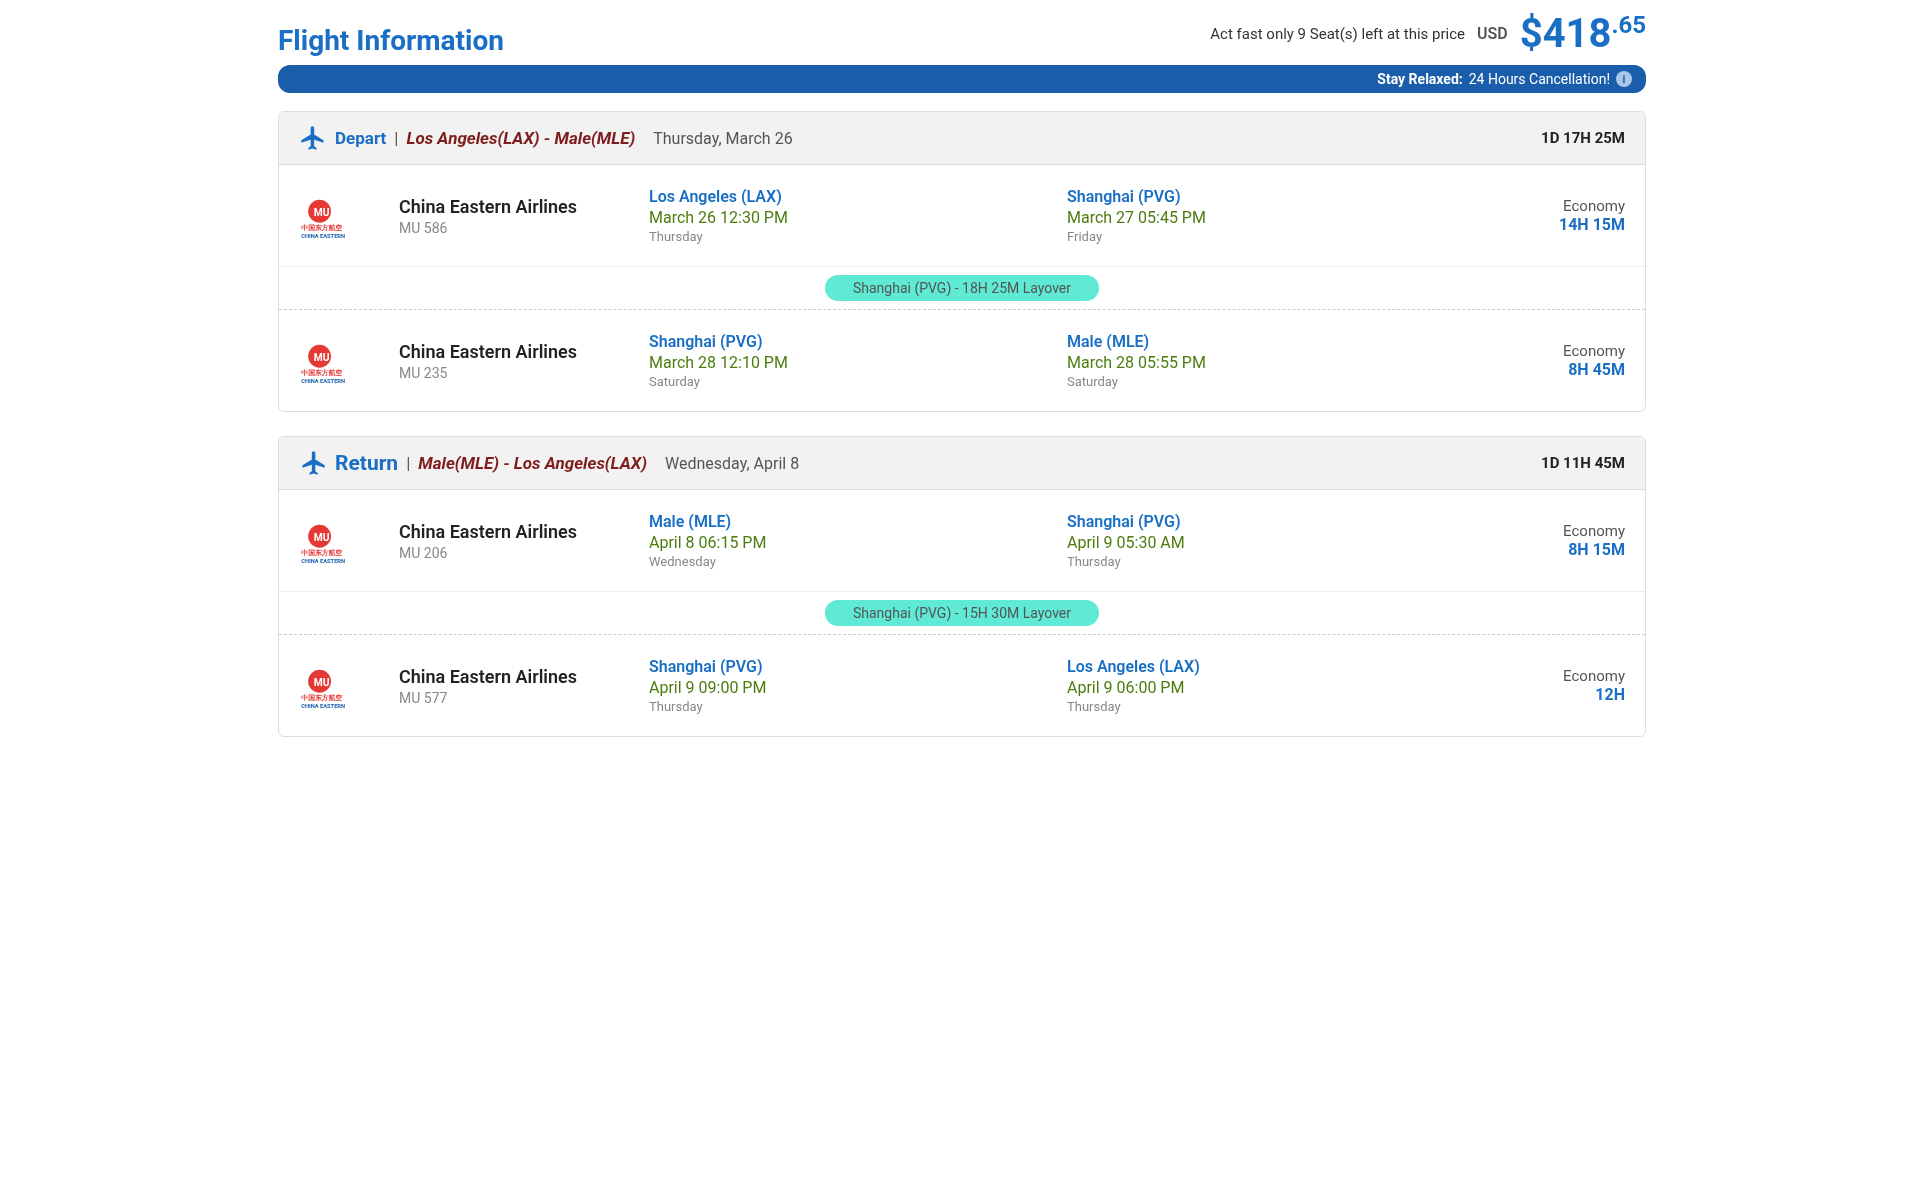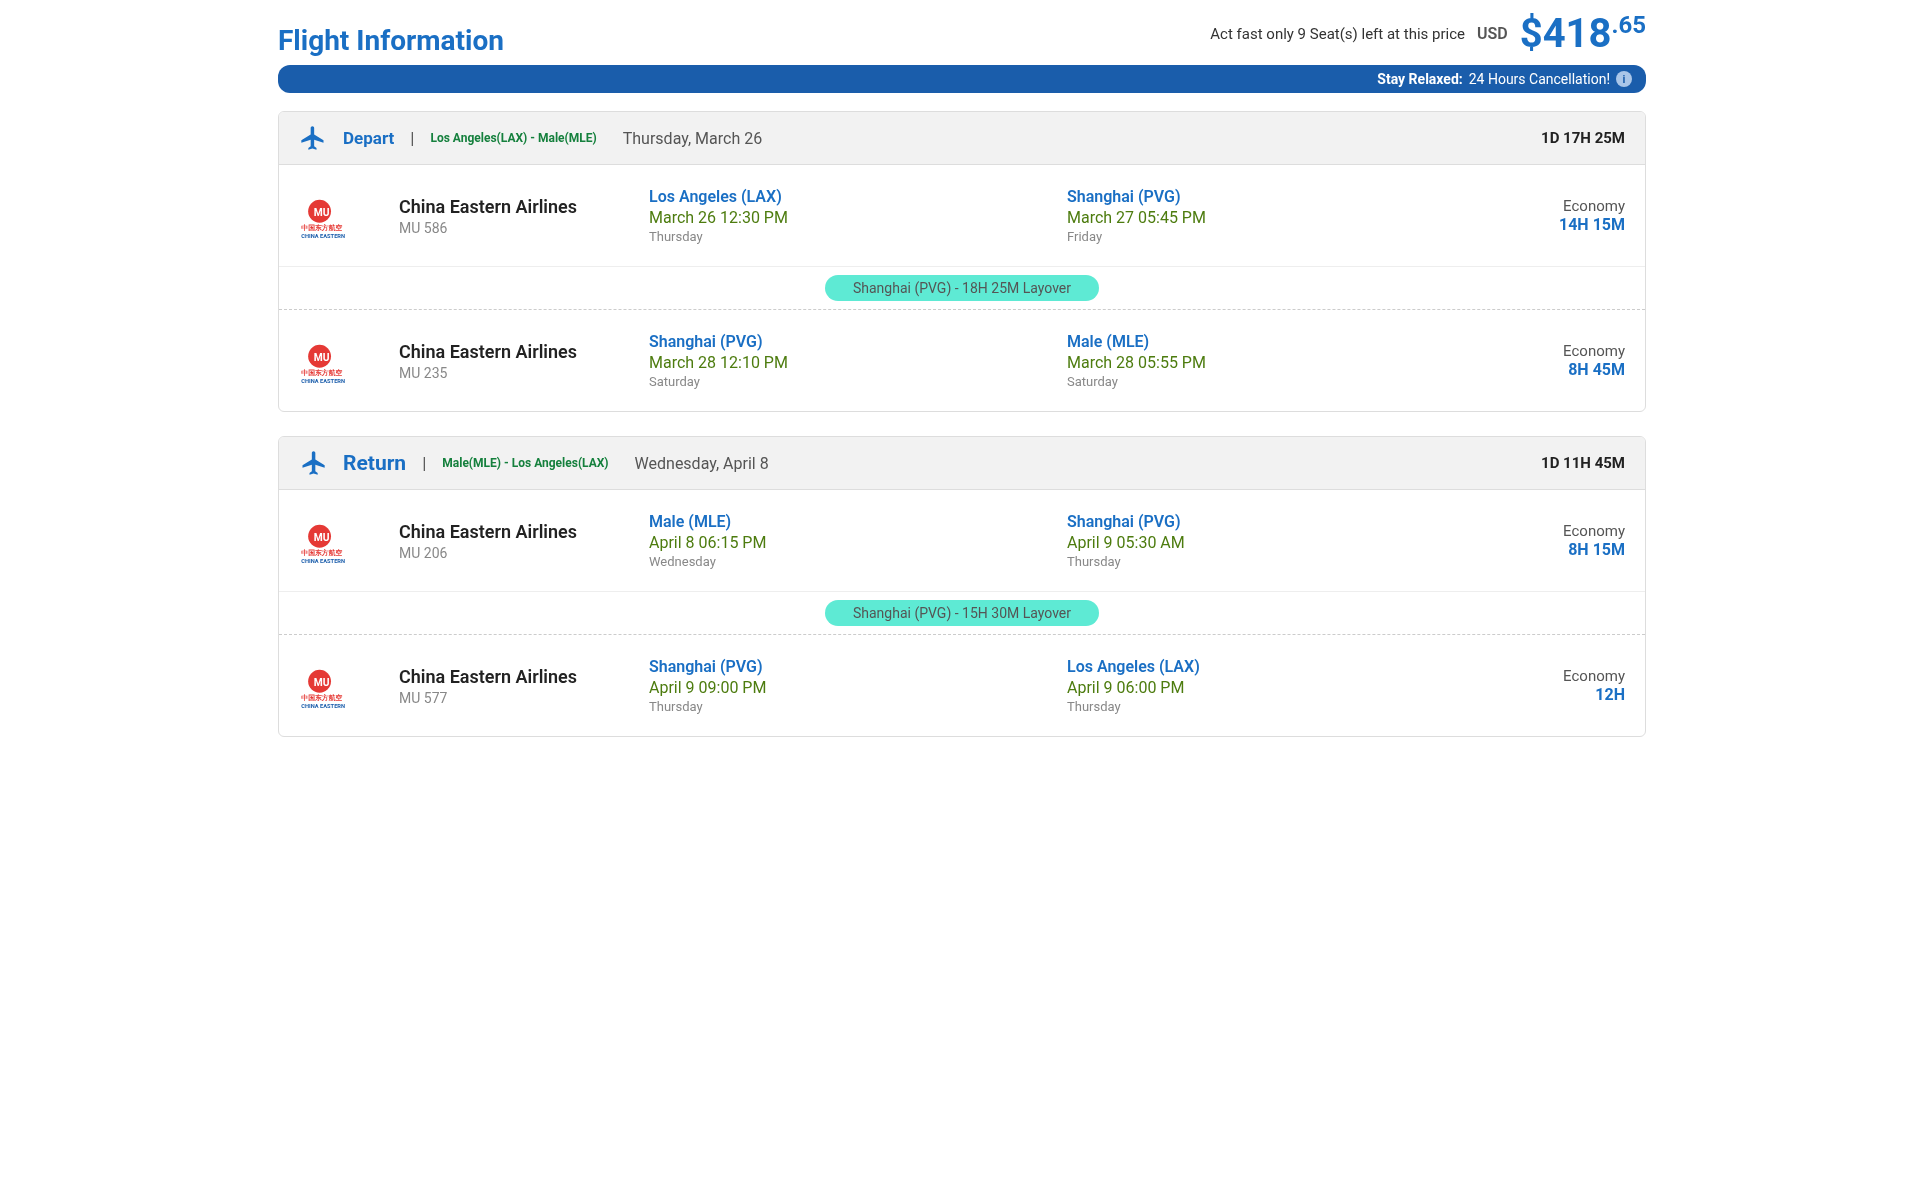--- a/index.html
+++ b/index.html
@@ -98,40 +98,41 @@
       padding: 12px 20px;
       display: flex;
       align-items: center;
       justify-content: space-between;
       border-bottom: 1px solid #ddd;
     }
 
     .section-header-left {
       display: flex;
       align-items: center;
-      gap: 16px;
+      gap: 8px;
       font-size: 16px;
     }
 
     .depart-label {
       color: #1a6fc4;
       font-weight: 700;
       font-size: 17px;
     }
 
     .return-label {
       color: #1a6fc4;
       font-weight: 700;
       font-size: 21px;
     }
 
     .route-text {
       font-weight: 700;
-      color: #15803d;
-      font-size: 12px;
+      color: #7f1d1d;
+      font-size: 17px;
+      font-style: italic;
     }
 
     .date-text {
       color: #555;
       font-size: 16px;
       margin-left: 10px;
     }
 
     .total-duration {
       font-size: 15px;

